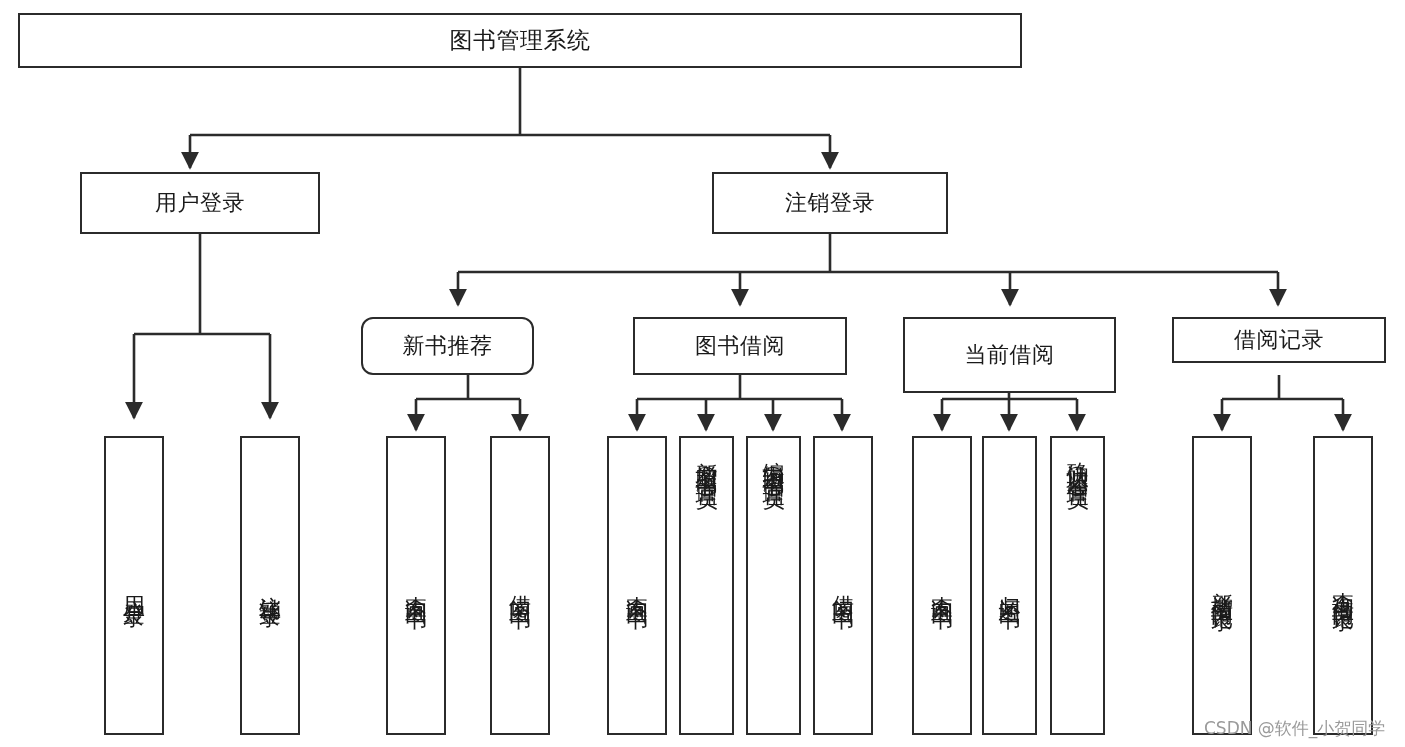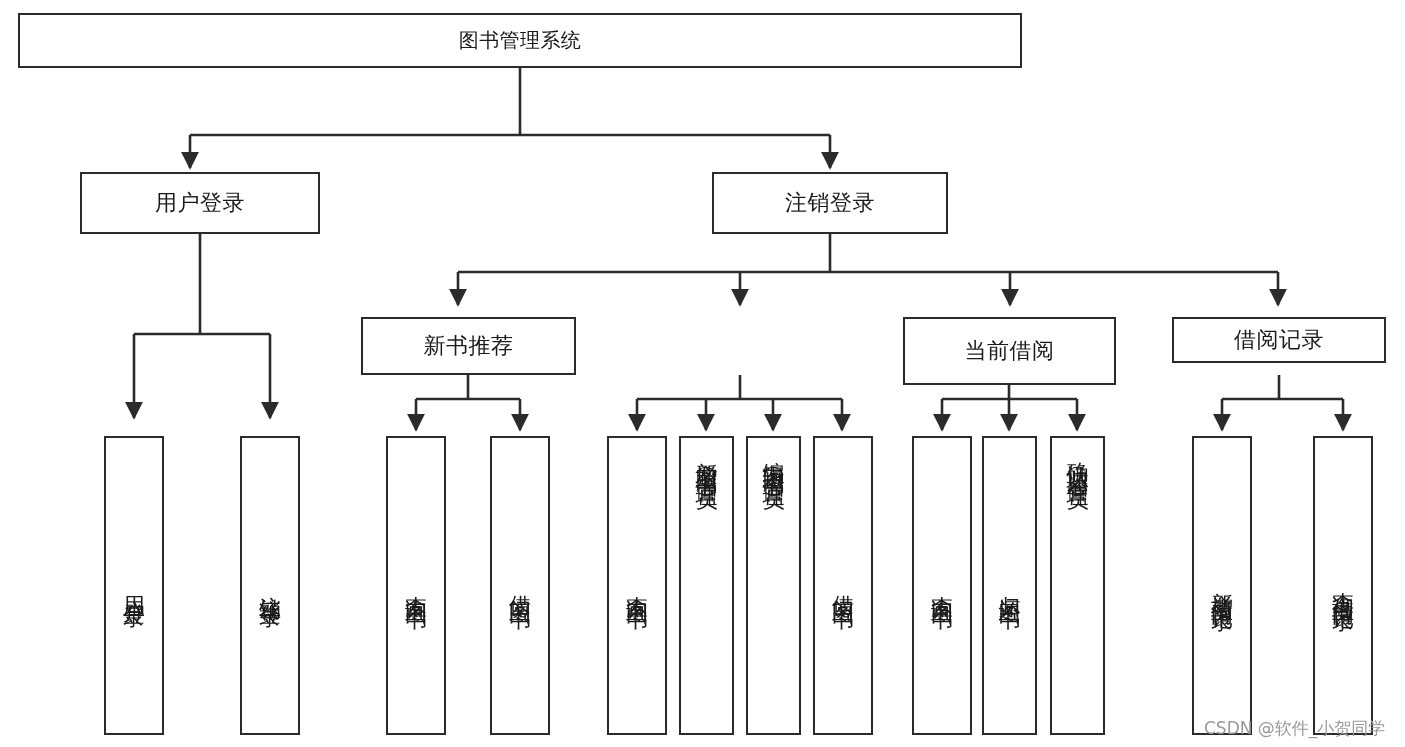--- a/index.html
+++ b/index.html
@@ -42,21 +42,21 @@
     text-align: center;
     line-height: 1.18;
     letter-spacing: 0.02em;
   }
   
   .node.horiz .label {
     font-size: 22px;
     white-space: nowrap;
   }
   .node.root .label {
-    font-size: 20px;
+    font-size: 23px;
   }
   
   .node.vert {
     align-items: flex-start;
     padding-top: 6px;
   }
   .node.vert .label {
     writing-mode: vertical-rl;
     text-orientation: upright;
     font-size: 22px;
@@ -140,24 +140,27 @@
     <span class="label">图书管理系统</span>
   </div>
 
   <div class="node horiz" style="left:80px; top:172px; width:240px; height:62px;">
     <span class="label">用户登录</span>
   </div>
   <div class="node horiz" style="left:712px; top:172px; width:236px; height:62px;">
     <span class="label">注销登录</span>
   </div>
 
-  <div class="node horiz" style="left:361px; top:317px; width:215px; height:58px;">
+  <div class="node horiz" style="left:361px; top:317px; width:173px; height:58px;border-radius:12px;">
     <span class="label">新书推荐</span>
   </div>
-  <div class="node horiz" style="left:903px; top:317px; width:213px; height:68px;">
+  <div class="node horiz" style="left:633px; top:317px; width:214px; height:58px;">
+    <span class="label">图书借阅</span>
+  </div>
+  <div class="node horiz" style="left:903px; top:317px; width:213px; height:76px;">
     <span class="label">当前借阅</span>
   </div>
   <div class="node horiz" style="left:1172px; top:317px; width:214px; height:46px;">
     <span class="label">借阅记录</span>
   </div>
 
   <div class="node vert center" style="left:104px; top:436px; width:60px; height:299px;">
     <span class="label">用户登录</span>
   </div>
   <div class="node vert center" style="left:240px; top:436px; width:60px; height:299px;">

